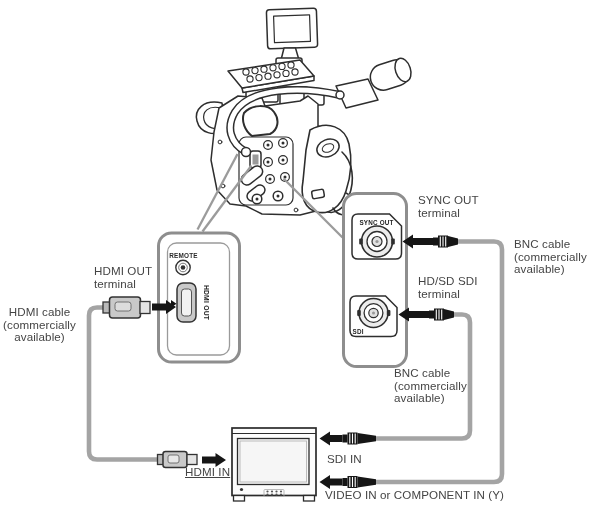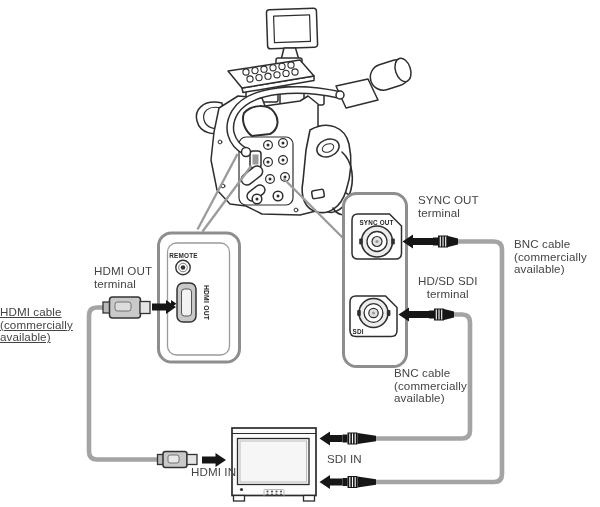--- a/index.html
+++ b/index.html
@@ -1,21 +1,21 @@
 <!DOCTYPE html>
 <html><head>
 <meta charset="utf-8">
 <style>
   html,body{margin:0;padding:0;background:#ffffff;}
   .stage{position:relative;width:600px;height:507px;background:#ffffff;overflow:hidden;
          font-family:"Liberation Sans",sans-serif;}
   .stage svg{position:absolute;left:0;top:0;}
   .lbl{position:absolute;font-size:11.6px;line-height:12.6px;color:#444444;
        white-space:pre-line;letter-spacing:0.1px;}
-  .lbl.right{text-align:left;text-decoration:underline;}
+  .lbl.right{text-align:center;}
   .svg-term-text{font:700 6.3px "Liberation Sans",sans-serif;fill:#1d1d1d;letter-spacing:0.2px;}
   .svg-remote-text{font:600 6.4px "Liberation Sans",sans-serif;fill:#2a2a2a;letter-spacing:0.2px;}
   .svg-hdmiout-text{font:700 6.8px "Liberation Sans",sans-serif;fill:#1d1d1d;letter-spacing:0.2px;}
 </style>
 </head>
 <body>
 
 <div class="stage">
 
 <svg width="600" height="507" viewBox="0 0 600 507">
@@ -266,21 +266,22 @@
 <div class="lbl" style="left:94px;top:265px;">HDMI OUT
 terminal</div>
 <div class="lbl right" style="left:0px;top:306px;width:79px;">HDMI cable
 (commercially
 available)</div>
 <div class="lbl" style="left:418px;top:194px;">SYNC OUT
 terminal</div>
 <div class="lbl" style="left:514px;top:238px;">BNC cable
 (commercially
 available)</div>
-<div class="lbl" style="left:418px;top:275px;text-align:center;">HD/SD SDI
+<div class="lbl" style="left:418px;top:275px;">HD/SD SDI
 terminal</div>
 <div class="lbl" style="left:394px;top:367px;">BNC cable
 (commercially
 available)</div>
 <div class="lbl" style="left:327px;top:453px;">SDI IN</div>
-<div class="lbl" style="left:191px;top:466px;">HDMI IN</div>
+<div class="lbl" style="left:185px;top:466px;text-decoration:underline;">HDMI IN</div>
+<div class="lbl" style="left:325px;top:489px;">VIDEO IN or COMPONENT IN (Y)</div>
 
 </div>
 
 </body></html>

